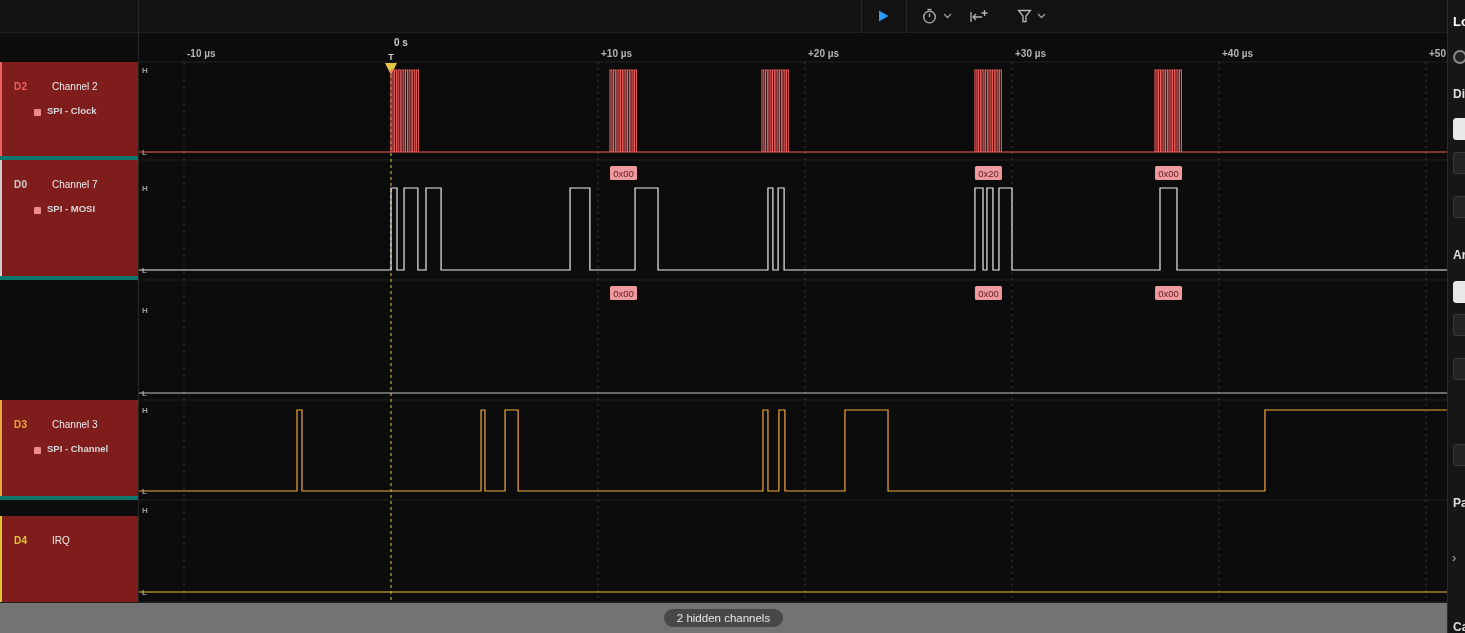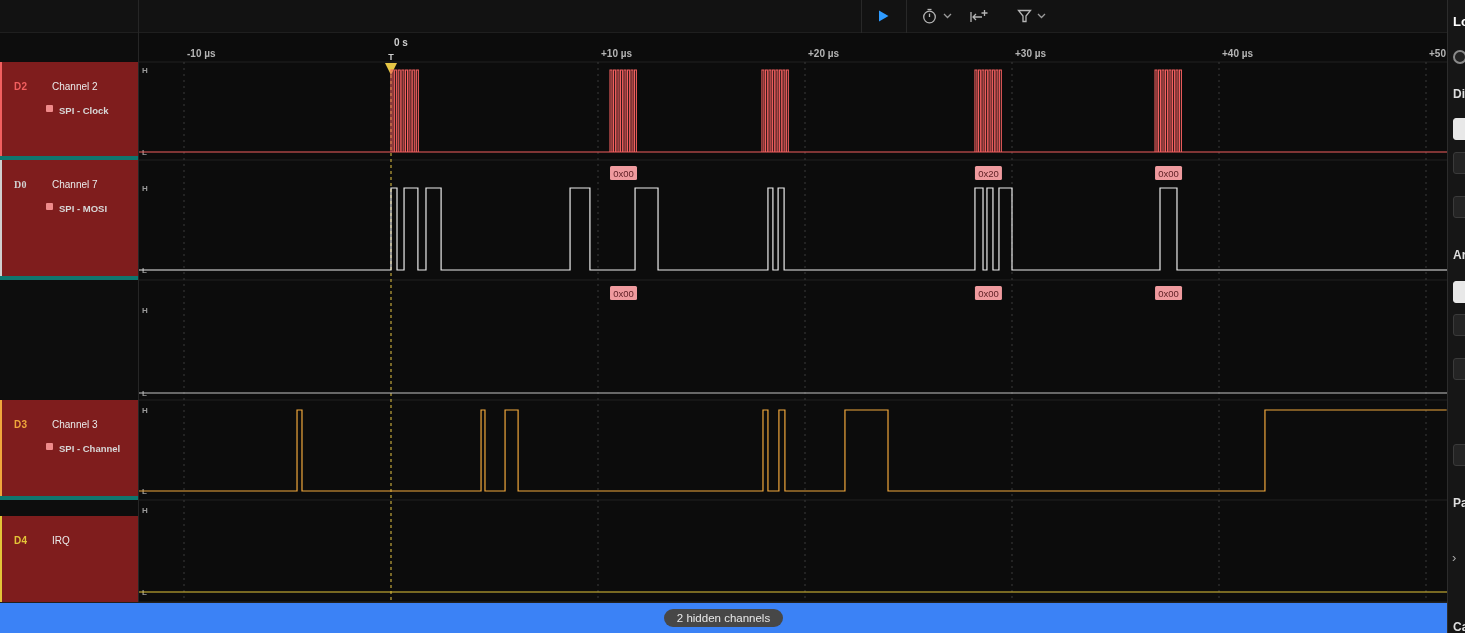--- a/index.html
+++ b/index.html
@@ -11,30 +11,30 @@
   .tb-sep{position:absolute;top:0;width:1px;height:33px;background:#282828}
   .tb-btn{position:absolute;top:0;height:32px;background:none;border:none;display:flex;align-items:center;gap:5px;cursor:pointer;padding:0 6px}
 
   
   .vline{position:absolute;left:138px;top:0;width:1px;height:602px;background:#262626;z-index:5}
   .ch{position:absolute;left:0;width:138px;background:#7f1d1d;border-bottom:4px solid #0f766e;padding:19px 0 0 14px}
   .stripe{position:absolute;left:0;top:0;width:2px;height:100%}
   .chrow{display:flex;align-items:baseline}
   .chid{font-size:10px;font-weight:bold;width:38px;letter-spacing:.4px}
   .chname{font-size:10px;color:#eaeaea}
-  .chip{margin-left:32px;margin-top:13px;display:flex;align-items:flex-start;gap:6px}
+  .chip{margin-left:20px;margin-top:13px;display:flex;align-items:flex-end;gap:6px}
   .sq{width:7px;height:7px;border-radius:1px;background:#ef8a8a}
   .chipname{font-size:9.5px;color:#d8d8d8;font-weight:bold}
 
   
   .wavearea{position:absolute;left:138px;top:33px;width:1309px;height:569px;background:#0c0c0c}
   svg text{font-family:"Liberation Sans",sans-serif}
 
   
-  .footer{position:absolute;left:0;top:602px;width:1447px;height:31px;background:#3b82f6;border-top:1px solid #202020;display:flex;justify-content:center;align-items:center}
+  .footer{position:absolute;left:0;top:602px;width:1447px;height:31px;background:#737373;border-top:1px solid #202020;display:flex;justify-content:center;align-items:center}
   .pill{background:#474747;color:#e8e8e8;font-size:11.5px;padding:3px 13px;border-radius:11px;cursor:pointer;border:none}
 
   
   .rpanel{position:absolute;left:1447px;top:0;width:18px;height:633px;background:#161616;border-left:1px solid #2c2c2c;overflow:hidden}
   .rp-label{position:absolute;left:5px;font-size:12px;font-weight:bold;color:#dedede;white-space:nowrap}
   .rp-title{font-size:13px;color:#fff}
   .rp-circle{position:absolute;left:5px;width:14px;height:14px;border-radius:50%;border:2px solid #8a8a8a;background:#222}
   .rp-btn{position:absolute;left:5px;width:20px;height:22px;background:#242424;border:1px solid #3a3a3a;border-radius:3px;cursor:pointer}
   .rp-btn-light{background:#e8e8e8;border-color:#e8e8e8}
   .rp-chevron{position:absolute;left:4px;font-size:13px;color:#aaa;cursor:pointer}
@@ -89,21 +89,21 @@
     </div>
     <div class="chip">
       <span class="sq" style="background: rgb(239, 138, 138);"></span>
       <span class="chipname">SPI - Clock</span>
     </div>
   </div>
 
   <div class="ch" style="top:160px;height:120px">
     <span class="stripe" style="background: rgb(208, 208, 208);"></span>
     <div class="chrow">
-      <span class="chid" style="color: rgb(208, 208, 208); font-family: Liberation Serif, serif;">D0</span>
+      <span class="chid" style="color: rgb(208, 208, 208);">D0</span>
       <span class="chname">Channel 7</span>
     </div>
     <div class="chip">
       <span class="sq" style="background: rgb(239, 138, 138);"></span>
       <span class="chipname">SPI - MOSI</span>
     </div>
   </div>
 
 
   <div class="ch" style="top:400px;height:100px">

